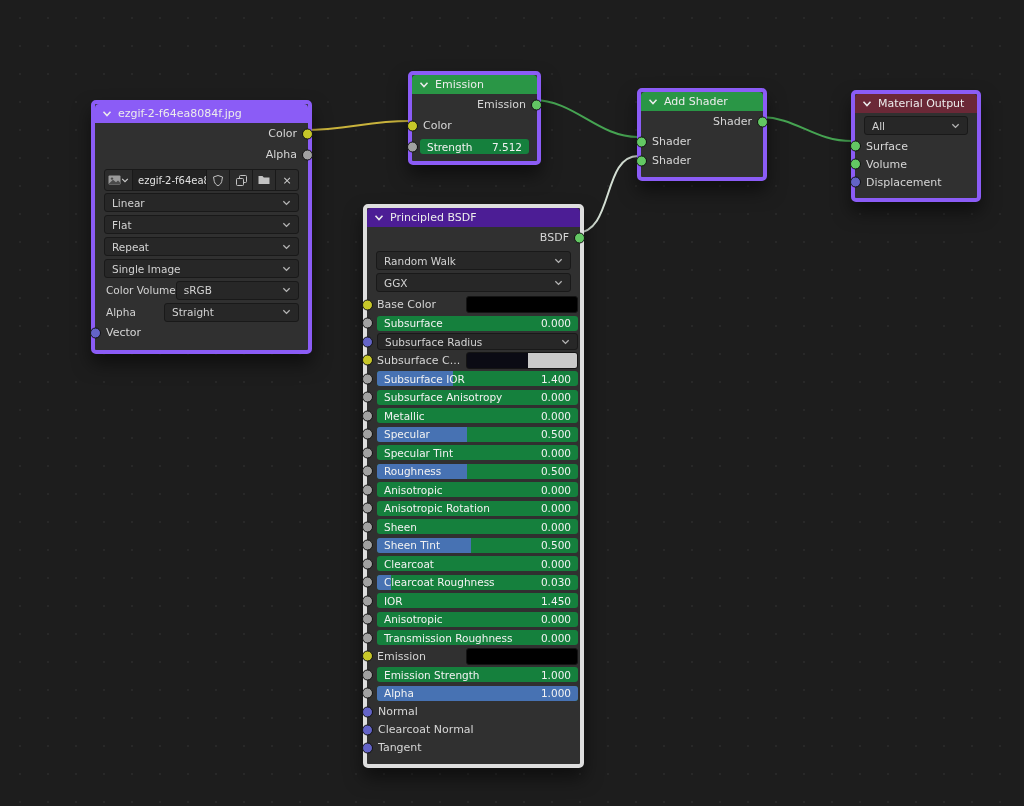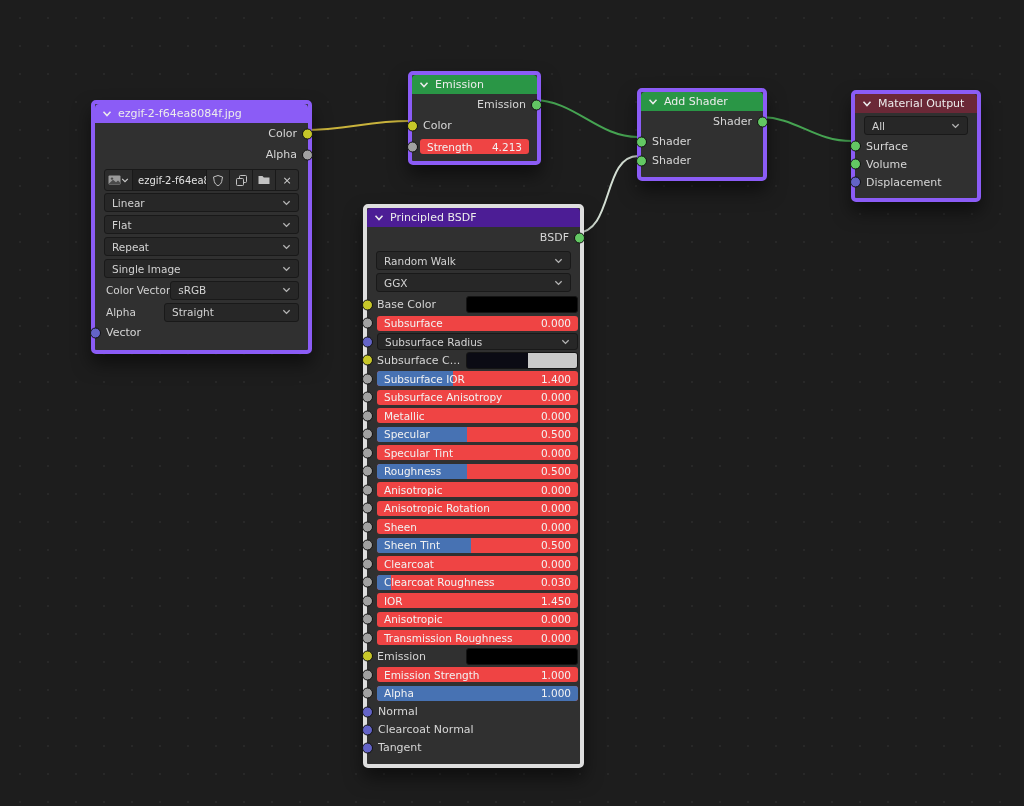--- a/index.html
+++ b/index.html
@@ -32,21 +32,21 @@
   .labrow .dd{flex:1;}
   .imgrow{display:flex;align-items:center;margin:5px 9px 2px 9px;height:20px;}
   .ibtn{height:20px;background:#2c2c2c;border:1px solid #191919;display:flex;align-items:center;
         justify-content:center;padding:0 3px;color:#cfcfcf;margin-left:-1px;min-width:16px;
         font-size:11px;cursor:default;}
   .ibtn.first{border-radius:3px 0 0 3px;margin-left:0;}
   .ibtn.last{border-radius:0 3px 3px 0;}
   .ifield{flex:1;height:20px;background:#222222;border:1px solid #191919;margin-left:-1px;
           display:flex;align-items:center;padding:0 5px;font-size:10px;color:#e2e2e2;
           overflow:hidden;white-space:nowrap;}
-  .slider{position:relative;flex:1;height:15px;background:#ef4444;border-radius:3px;overflow:hidden;
+  .slider{position:relative;flex:1;height:15px;background:#15803d;border-radius:3px;overflow:hidden;
           display:flex;align-items:center;justify-content:space-between;padding:0 7px;
           font-size:10.5px;color:#f2f2f2;}
   .slider .fill{position:absolute;left:0;top:0;bottom:0;background:#4772b3;}
   .slider .sl,.slider .sv{position:relative;z-index:1;white-space:nowrap;}
   .prows{display:flex;flex-direction:column;gap:3.5px;padding:5px 2px 2px 10px;}
   .prow{position:relative;height:15px;display:flex;align-items:center;}
   .prow .sock{left:-15px;}
   .plab{flex:1;color:#d4d4d4;font-size:11px;white-space:nowrap;}
   .swatch{width:110px;height:15px;border-radius:3px;border:1px solid #141414;}
   .srow{position:relative;display:flex;align-items:center;height:15px;margin:3px 8px 0 8px;}
@@ -132,21 +132,21 @@
           <path d="M1.5 1 L5 4.5 L8.5 1" stroke="#cfcfcf" stroke-width="1.4" fill="none"></path>
         </svg>
     </div>
     <div class="dd full">
       <span>Single Image</span>
       <svg class="ddchev" width="9" height="6" viewBox="0 0 10 6">
           <path d="M1.5 1 L5 4.5 L8.5 1" stroke="#cfcfcf" stroke-width="1.4" fill="none"></path>
         </svg>
     </div>
     <div class="labrow">
-      <span class="lab">Color Vector</span>
+      <span class="lab">Color Volume</span>
       <div class="dd" style="flex:1;">
         <span>sRGB</span>
         <svg class="ddchev" width="9" height="6" viewBox="0 0 10 6">
             <path d="M1.5 1 L5 4.5 L8.5 1" stroke="#cfcfcf" stroke-width="1.4" fill="none"></path>
           </svg>
       </div>
     </div>
     <div class="labrow">
       <span class="lab">Alpha</span>
       <div class="dd" style="flex:1;">
@@ -176,21 +176,21 @@
       <i class="sock r" style="background: rgb(99, 199, 99);"></i>
     </div>
     <div class="row">
       <i class="sock l" style="background: rgb(199, 199, 41);"></i>
       <span>Color</span>
     </div>
     <div class="srow">
       <i class="sock l" style="background: rgb(161, 161, 161);"></i>
       <div class="slider">
         <span class="sl">Strength</span>
-        <span class="sv">4.213</span>
+        <span class="sv">7.512</span>
       </div>
     </div>
   </div>
 </div>
 
 <div class="node" style="left:637px;top:88px;width:122px;">
   <div class="nheader" style="background: rgb(42, 150, 70);">
     <svg width="10" height="6" viewBox="0 0 10 6">
         <path d="M1.5 0.8 L5 4.6 L8.5 0.8" stroke="#ececec" stroke-width="1.5" fill="none"></path>
       </svg>

